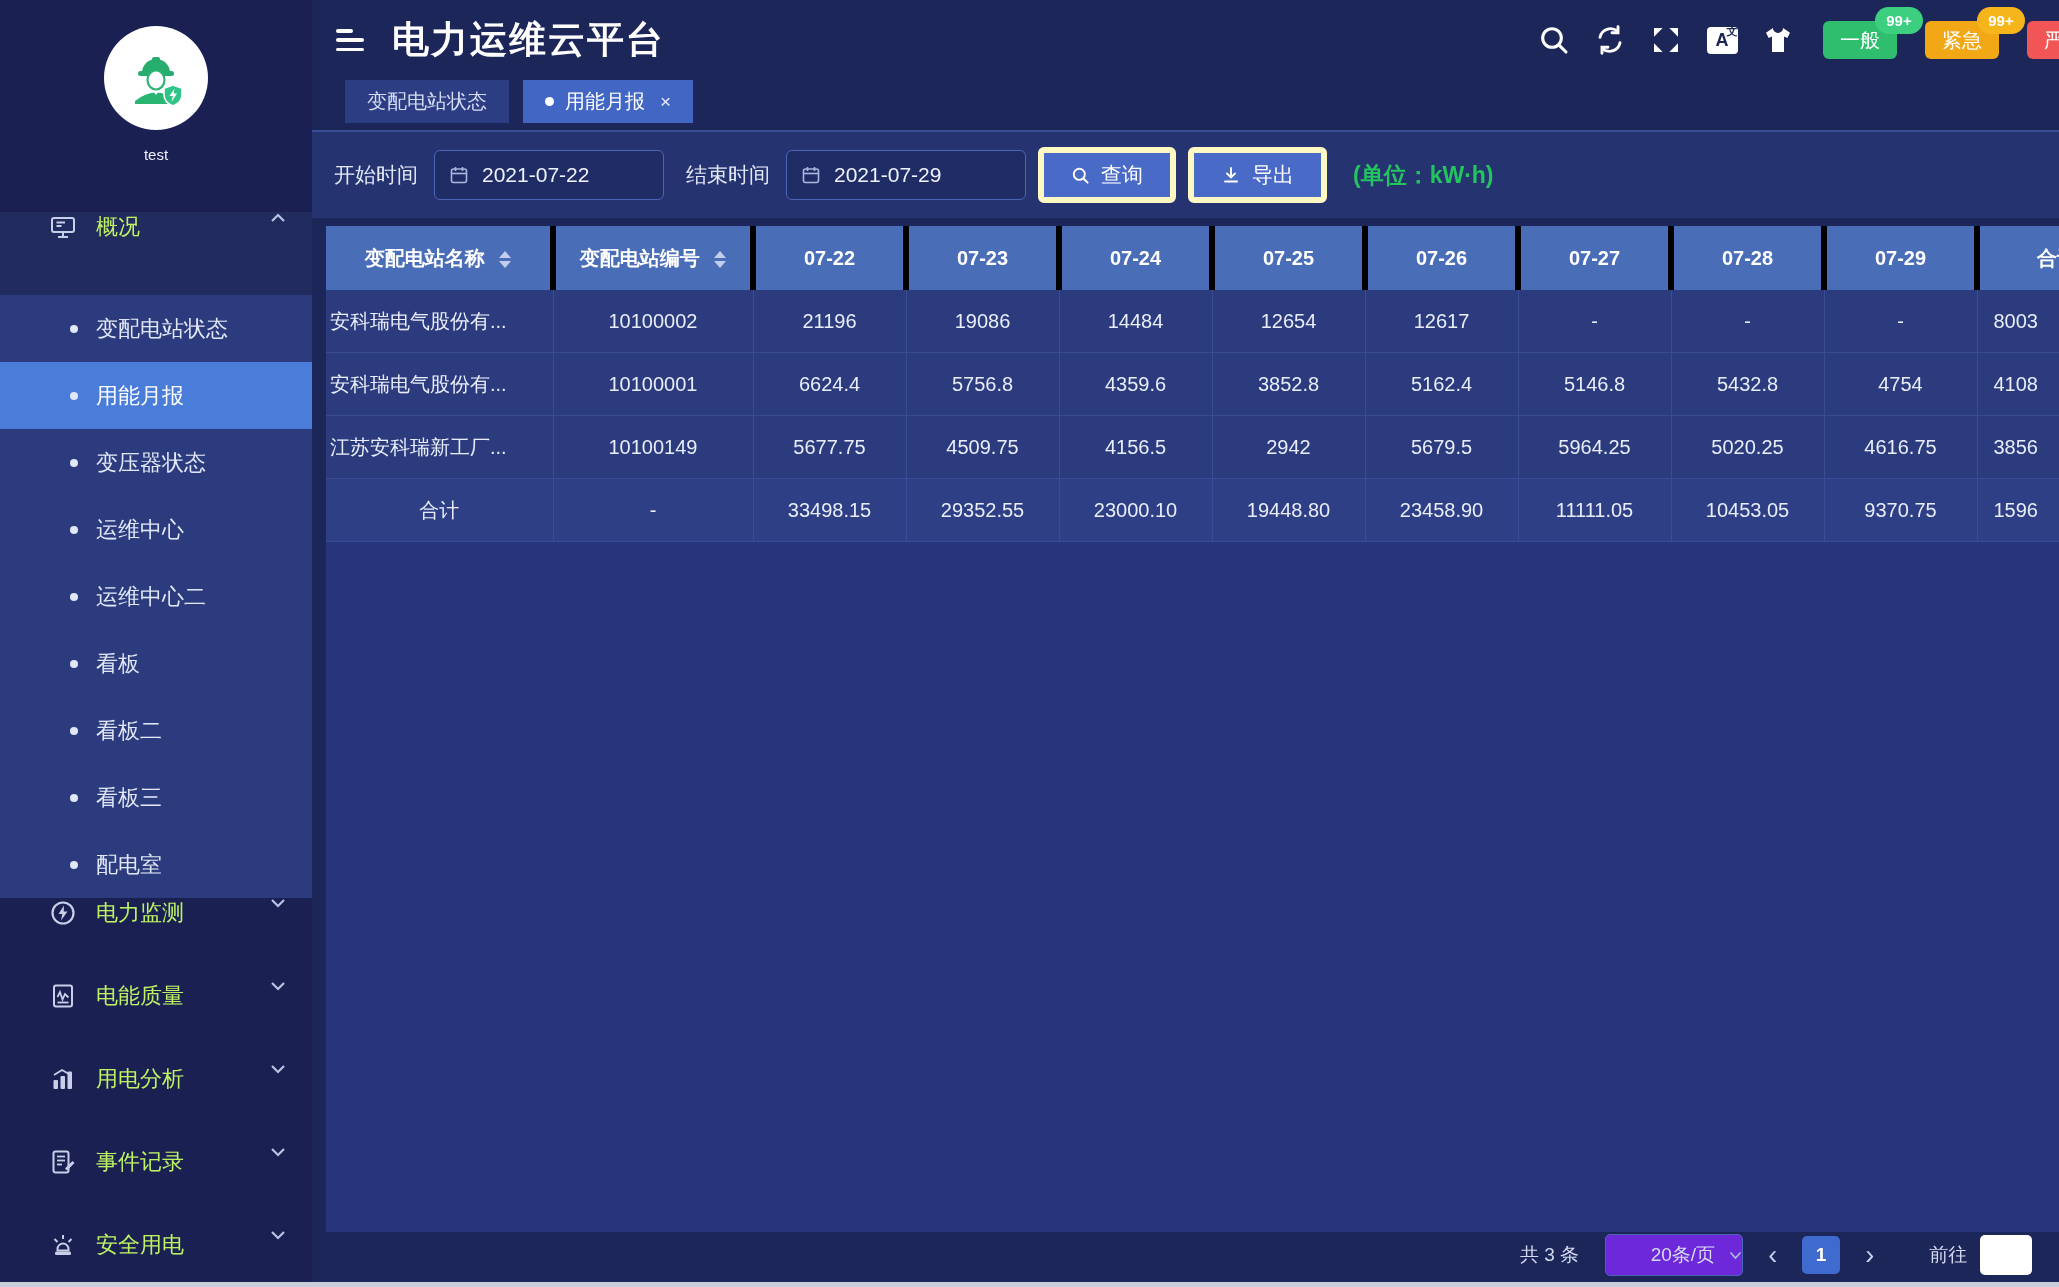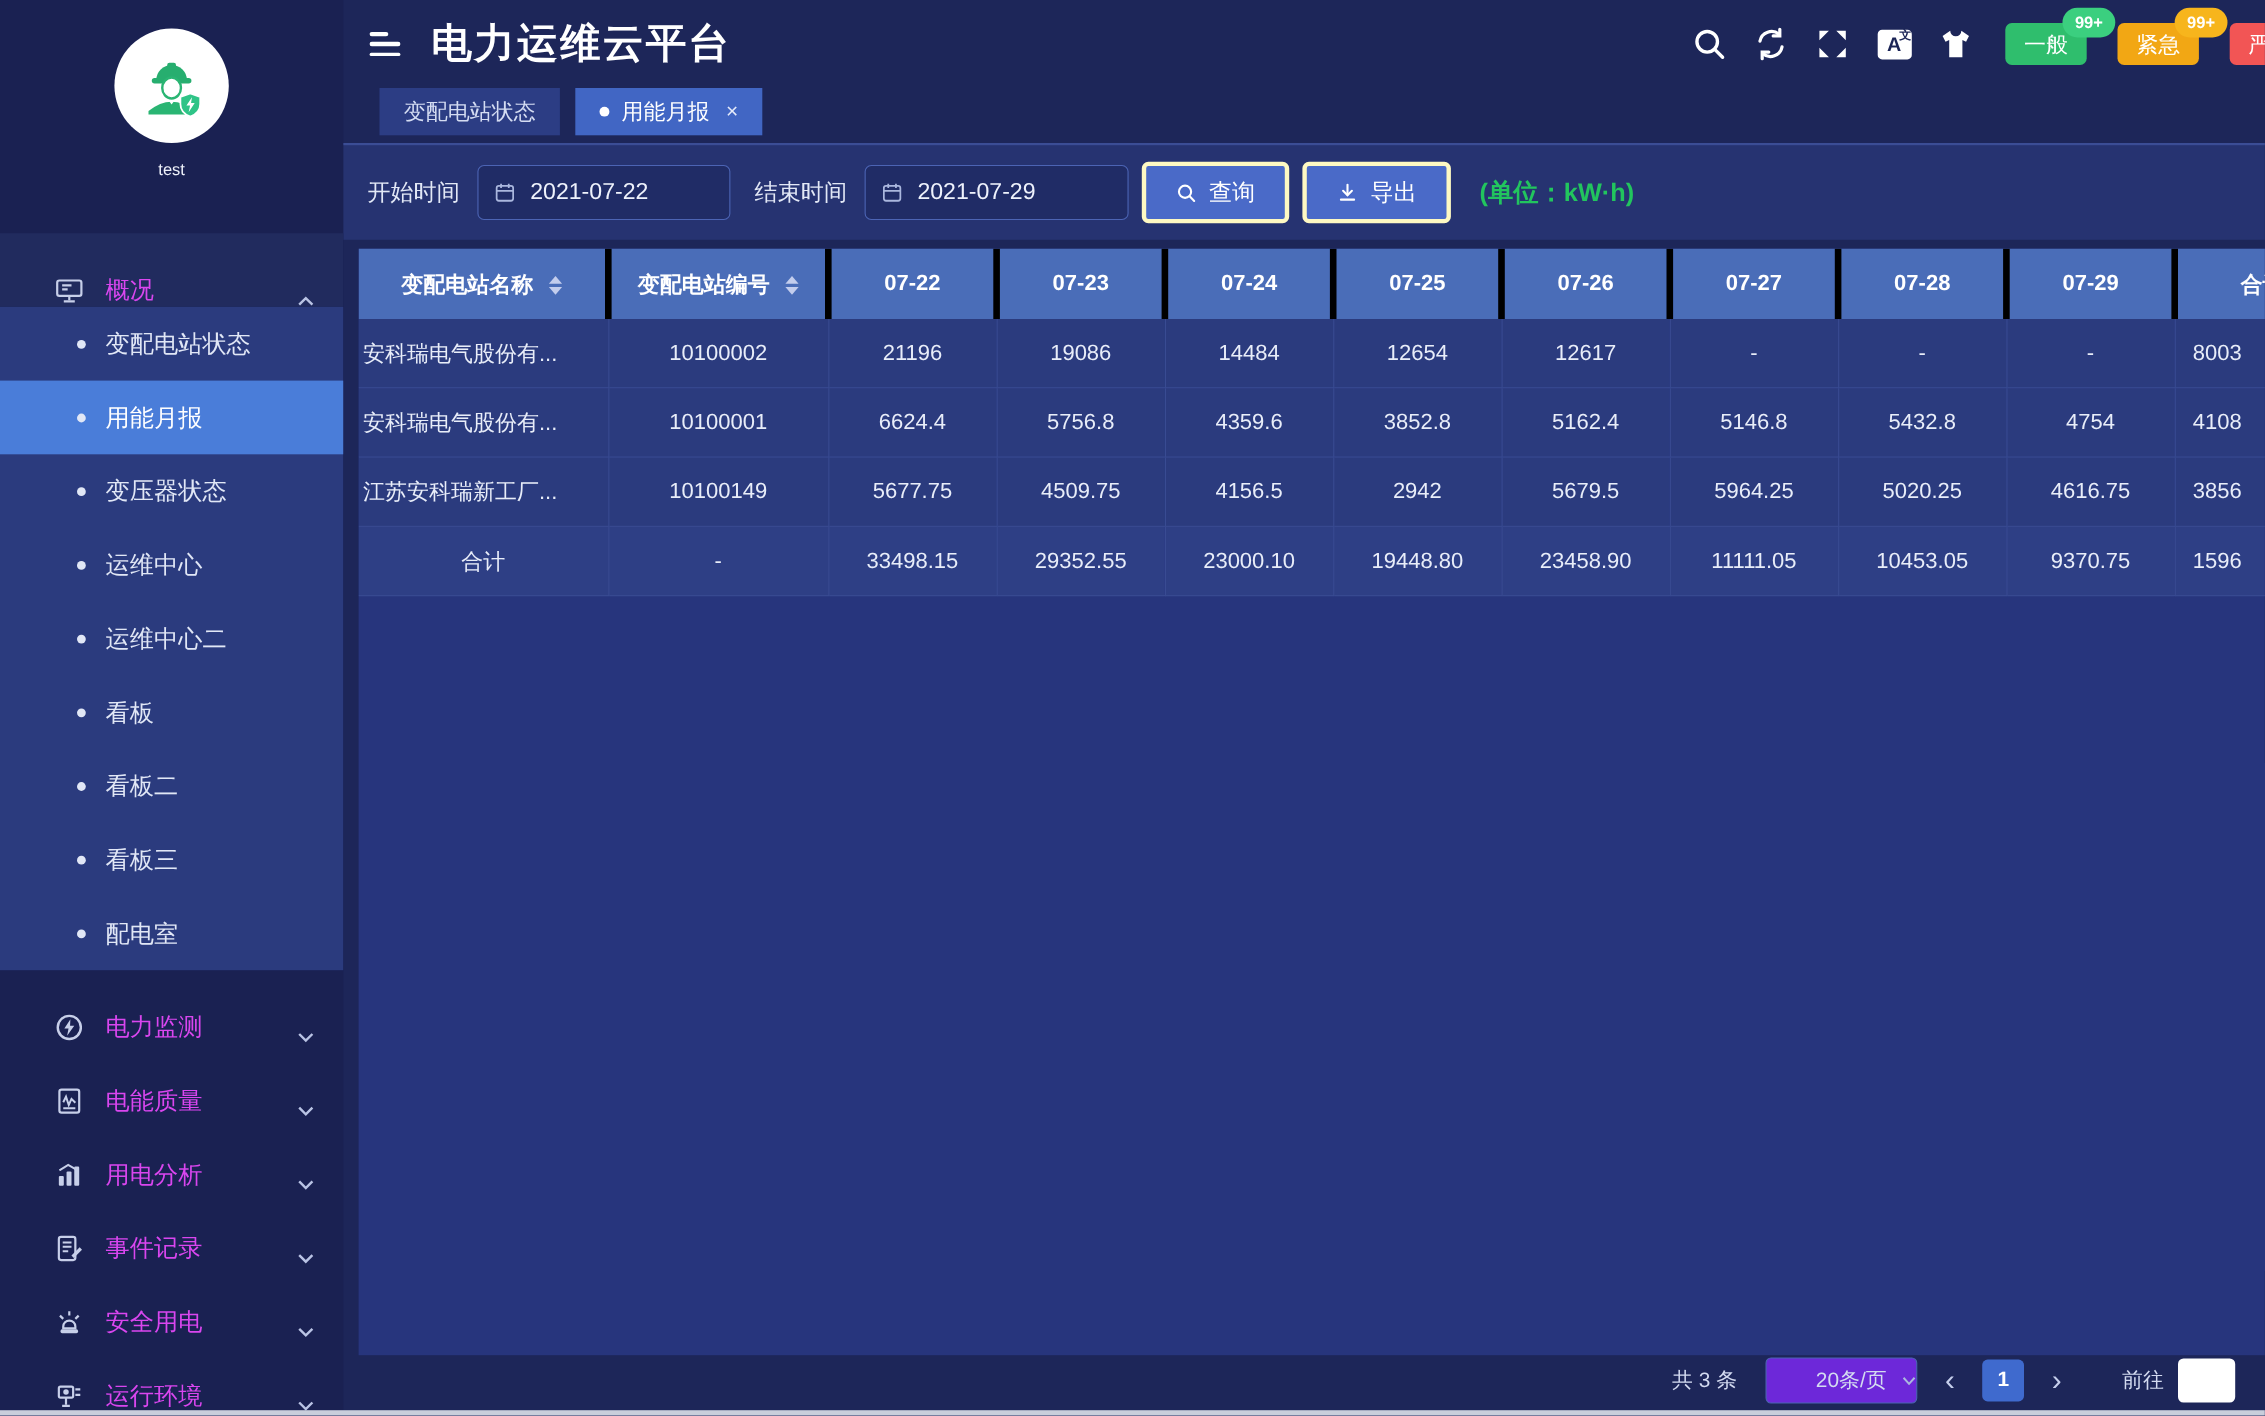--- a/index.html
+++ b/index.html
@@ -9,22 +9,22 @@
     font-family:"Liberation Sans","DejaVu Sans",sans-serif;
     color:#e8ecf8;
   }
   
   .sidebar{position:absolute;left:0;top:0;width:312px;height:100%;background:#1a2152;z-index:5;}
   .avatar-wrap{height:212px;display:flex;flex-direction:column;align-items:center;}
   .avatar{width:104px;height:104px;border-radius:50%;background:#fff;margin-top:26px;
     display:flex;align-items:center;justify-content:center;}
   .username{margin-top:16px;font-size:15px;color:#eef1fa;}
   .menu{position:absolute;top:212px;left:0;width:100%;}
-  .menu-item{height:67px;display:flex;align-items:flex-end;padding:0 26px 0 48px;
-    color:#d946ef;font-size:22px;cursor:pointer;}
+  .menu-item{height:67px;display:flex;align-items:flex-start;padding:0 26px 16px 48px;
+    color:#bef264;font-size:22px;cursor:pointer;}
   .menu-item.overview{background:#212b5e;}
   .mi-icon{width:30px;height:30px;margin-right:18px;display:flex;align-items:center;justify-content:center;flex:none;}
   .chev{margin-left:auto;display:flex;align-items:center;}
   .submenu{background:#2b3b7e;}
   .submenu-item{height:67px;display:flex;align-items:center;padding-left:70px;
     color:#e1e7f6;font-size:22px;cursor:pointer;}
   .submenu-item.active{background:#4a7dd9;color:#fff;}
   .bullet{width:8px;height:8px;border-radius:50%;background:#e1e7f6;margin-right:18px;flex:none;}
   
   .content{position:absolute;left:312px;top:0;right:0;bottom:0;background:#1d2659;}
@@ -58,21 +58,21 @@
   .tab .close{margin-left:15px;font-size:19px;color:#e6ebfa;cursor:pointer;}
   
   .filterbar{position:absolute;top:130px;left:0;right:0;height:88px;background:#263371;
     border-top:2px solid #3b4d95;display:flex;align-items:center;padding-left:22px;box-sizing:border-box;}
   .f-label{font-size:21px;color:#e2e8f6;margin-right:16px;}
   .date-input{width:230px;height:50px;background:#202c66;border:1px solid #4c64b4;border-radius:6px;
     display:flex;align-items:center;padding:0 14px;box-sizing:border-box;gap:13px;
     color:#eef2fc;font-size:21px;cursor:pointer;}
   .date-input.end{width:240px;}
   .sp1{width:22px;}.sp3{width:12px;}
-  .btn{height:56px;padding:0 27px;background:#4a6ac8;border:4px solid #fef9c3;border-radius:6px;
+  .btn{height:56px;padding:0 27px;background:#4a6ac8;border:6px solid #fef9c3;border-radius:6px;
     color:#fff;font-size:21px;display:flex;align-items:center;gap:11px;cursor:pointer;box-sizing:border-box;}
   .unit{color:#22c55e;font-weight:bold;font-size:23px;margin-left:26px;}
   
   .table-panel{position:absolute;top:226px;left:14px;right:0;bottom:55px;background:#27357d;overflow:hidden;}
   table{border-collapse:collapse;table-layout:fixed;width:1811px;}
   th{height:62px;background:#4a6db8;color:#fff;font-size:20px;font-weight:bold;
     border-right:6px solid #000000;text-align:center;}
   td{height:60px;background:#2b3b7e;color:#e8edf9;font-size:20px;text-align:center;
     border-right:1px solid #394b92;border-bottom:1px solid #394b92;}
   tr.total-row td{background:#2e3f85;}

